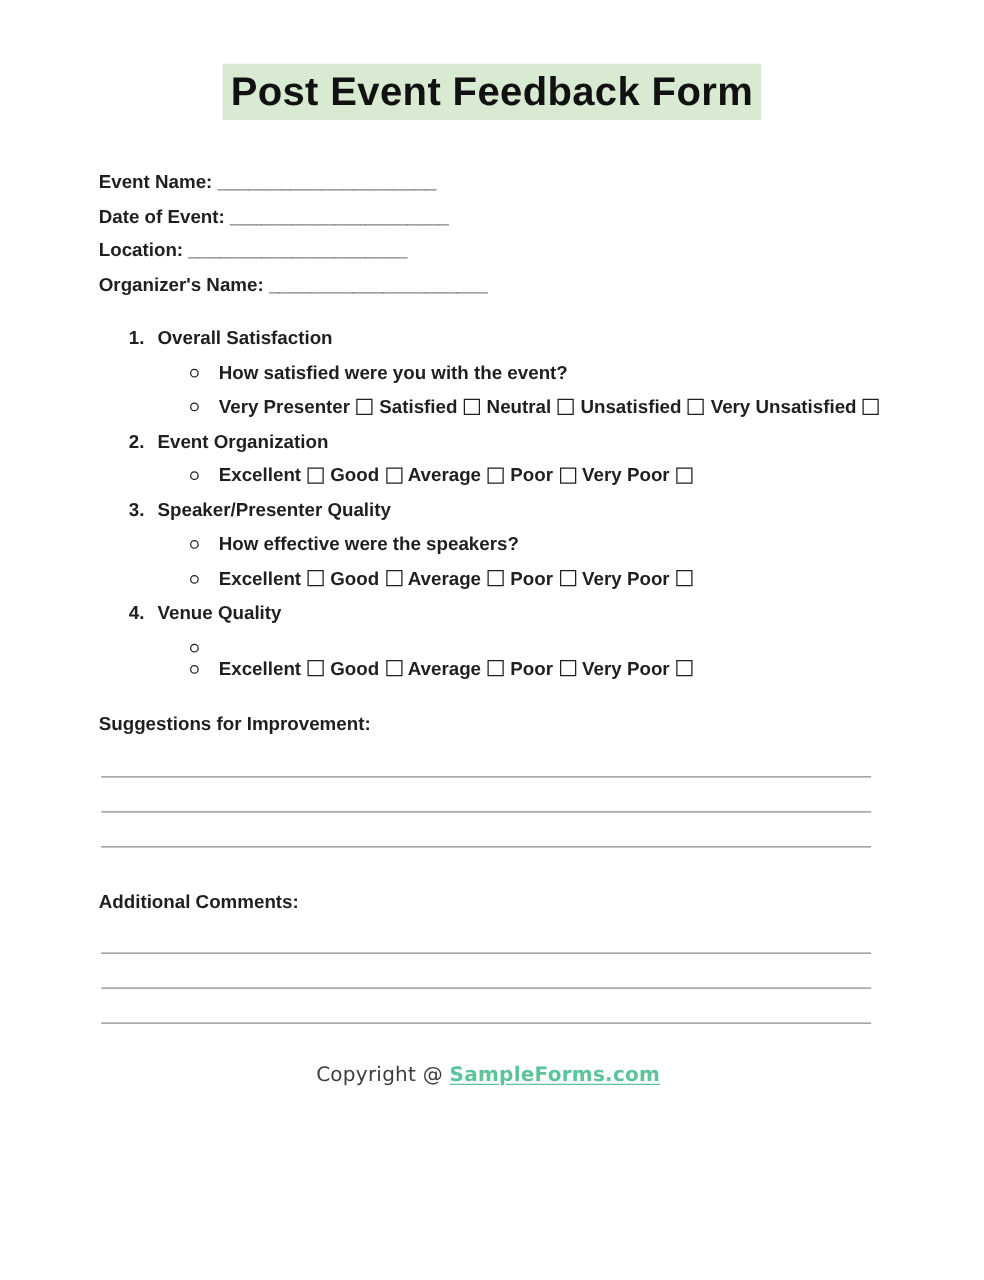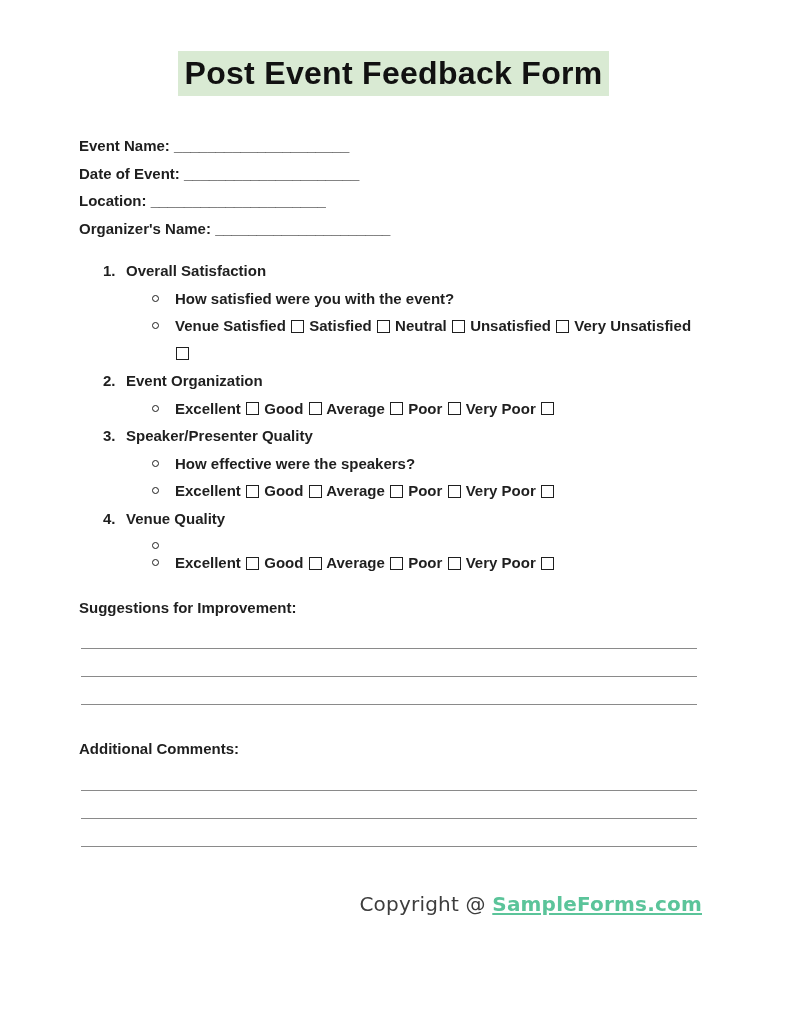--- a/index.html
+++ b/index.html
@@ -35,23 +35,23 @@
     display: inline-block; width: 13px; height: 13px; box-sizing: border-box;
     border: 1.8px solid #1f1f1f; vertical-align: -1.5px; margin: 0 1px;
   }
   
   .section-label { margin-top: 17px; line-height: 27.5px; }
   .section-label.comments { margin-top: 30px; }
   .write-lines { margin-left: 2px; width: 616px; }
   .write-line { height: 27px; border-bottom: 1px solid #8a8a8a; }
   
   .footer {
-    margin-top: 45px; text-align: right; padding-right: 6px;
+    margin-top: 31px; text-align: center; padding-right: 6px;
     font-family: "DejaVu Sans", sans-serif; font-weight: normal;
-    font-size: 20px; color: #3d3d3d; letter-spacing: 0.2px;
+    font-size: 16px; color: #3d3d3d; letter-spacing: 0.2px;
   }
   .footer-link {
     color: #5bc49a; font-weight: bold; text-decoration: underline;
     text-underline-offset: 2px; cursor: pointer;
   }
 </style>
 </head>
 <body>
 
 <div class="page">
@@ -84,21 +84,21 @@
     <div class="q-head">
       <span class="q-num">1.</span>
       <span>Overall Satisfaction</span>
     </div>
     <div class="q-bullet">
       <span class="bullet-circle"></span>
       <div class="bullet-text">How satisfied were you with the event?</div>
     </div>
     <div class="q-bullet">
       <span class="bullet-circle"></span>
-      <div class="bullet-text"><span>Venue Satisfied</span> <span class="checkbox"></span> <span>Satisfied</span> <span class="checkbox"></span> <span>Neutral</span> <span class="checkbox"></span> <span>Unsatisfied</span> <span class="checkbox"></span> <span>Very Unsatisfied</span> <span class="checkbox"></span> </div>
+      <div class="bullet-text"><span>Very Presenter</span> <span class="checkbox"></span> <span>Satisfied</span> <span class="checkbox"></span> <span>Neutral</span> <span class="checkbox"></span> <span>Unsatisfied</span> <span class="checkbox"></span> <span>Very Unsatisfied</span> <span class="checkbox"></span> </div>
     </div>
 
     <div class="q-head">
       <span class="q-num">2.</span>
       <span>Event Organization</span>
     </div>
     <div class="q-bullet">
       <span class="bullet-circle"></span>
       <div class="bullet-text"><span>Excellent</span> <span class="checkbox"></span> <span>Good</span> <span class="checkbox"></span> <span>Average</span> <span class="checkbox"></span> <span>Poor</span> <span class="checkbox"></span> <span>Very Poor</span> <span class="checkbox"></span> </div>
     </div>

